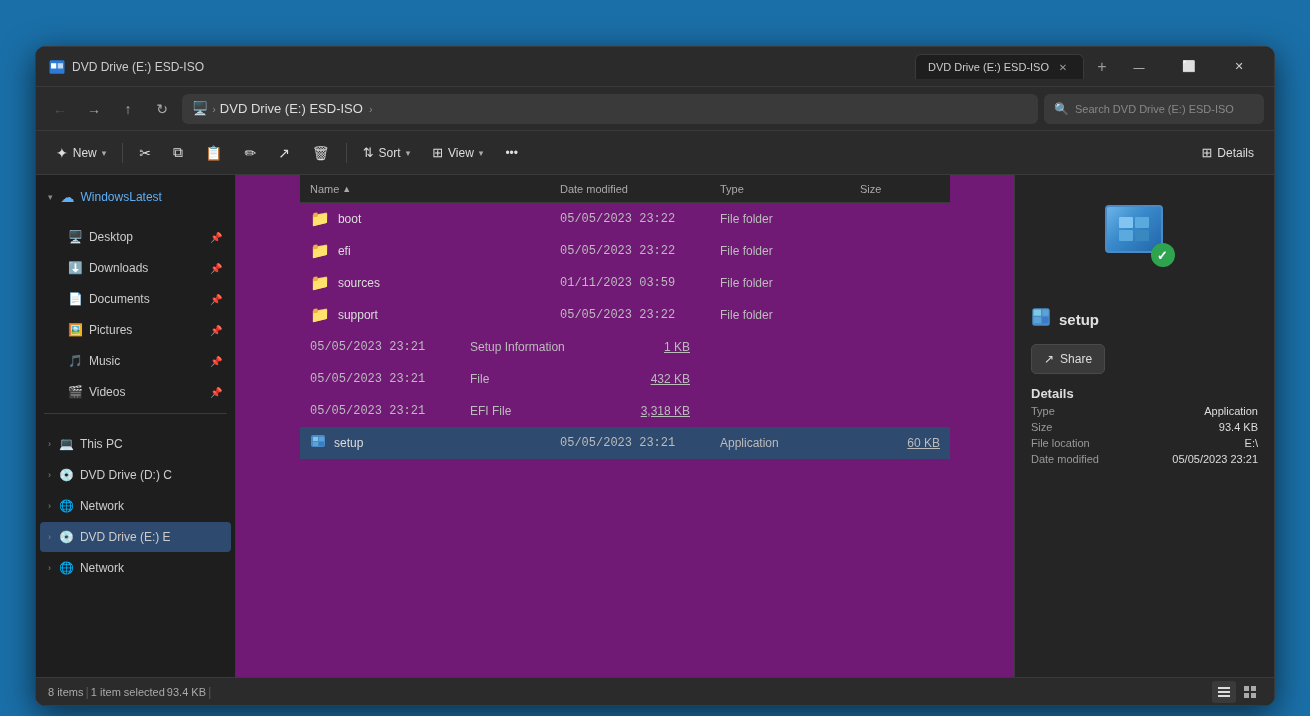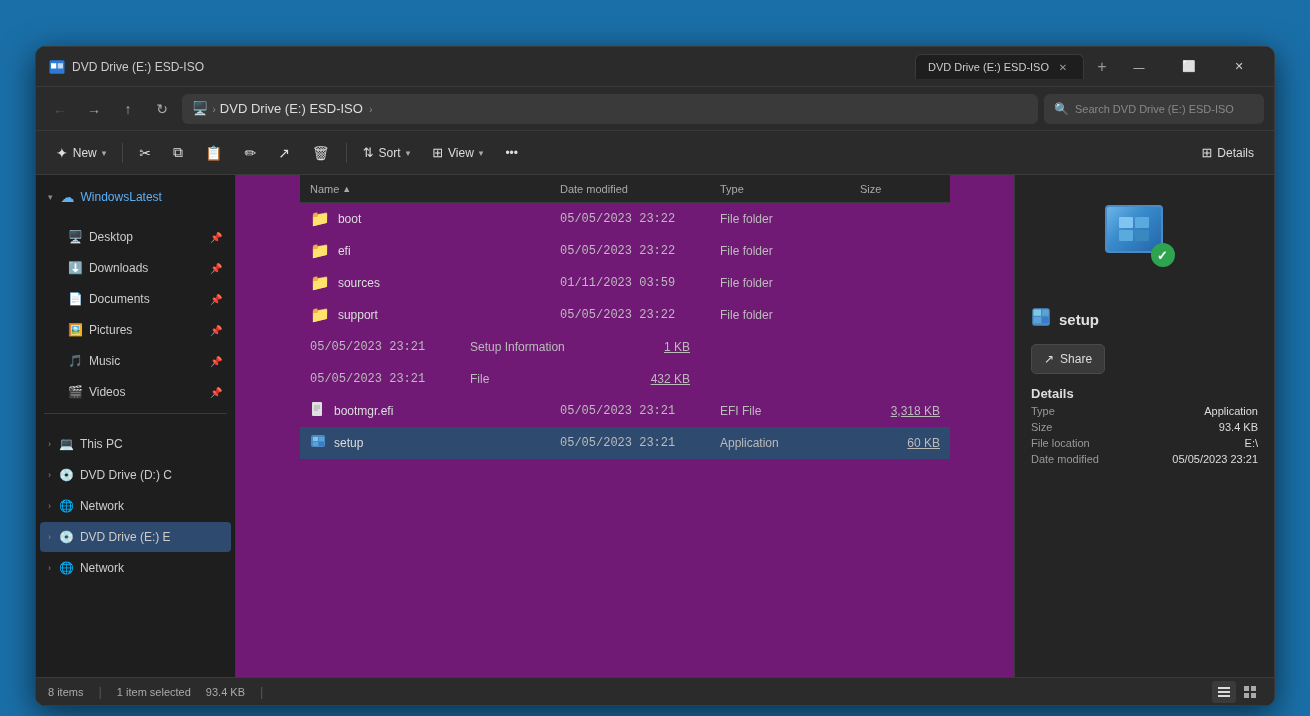--- a/index.html
+++ b/index.html
@@ -359,21 +359,21 @@
     .details-value { color: #ddd; font-size: 11px; text-align: right; }
 
     
     .status-bar {
       height: 28px;
       background: #2b2b2b;
       border-top: 1px solid #3a3a3a;
       display: flex;
       align-items: center;
       padding: 0 12px;
-      gap: 15px;
+      gap: 2px;
       flex-shrink: 0;
     }
     .status-text { font-size: 11px; color: #aaa; }
     .status-separator { color: #555; }
     .view-toggle {
       margin-left: auto;
       display: flex;
       gap: 2px;
     }
     .view-btn {
@@ -622,31 +622,20 @@
           <div class="file-cell size">1 KB</div>
         </div>
 
         <div class="file-row">
           <div class="file-cell date">05/05/2023 23:21</div>
           <div class="file-cell type">File</div>
           <div class="file-cell size">432 KB</div>
         </div>
 
         <div class="file-row">
-          <div class="file-cell name">
-            <span class="file-icon">
-              <svg width="16" height="16" viewBox="0 0 16 16">
-                  <rect x="2" y="1" width="10" height="14" rx="1" fill="#e0e0e0"></rect>
-                  <line x1="4" y1="5" x2="10" y2="5" stroke="#aaa" stroke-width="1"></line>
-                  <line x1="4" y1="7" x2="10" y2="7" stroke="#aaa" stroke-width="1"></line>
-                  <line x1="4" y1="9" x2="8" y2="9" stroke="#aaa" stroke-width="1"></line>
-                </svg>
-            </span>
-            <span>bootmgr.efi</span>
-          </div>
           <div class="file-cell date">05/05/2023 23:21</div>
           <div class="file-cell type">EFI File</div>
           <div class="file-cell size">3,318 KB</div>
         </div>
 
         <div class="file-row selected">
           <div class="file-cell name">
             <span class="file-icon" style="color:#5b9bd5">
               <svg width="16" height="16" viewBox="0 0 16 16">
                 <rect x="1" y="2" width="14" height="12" rx="2" fill="#4a8bc7"></rect>

